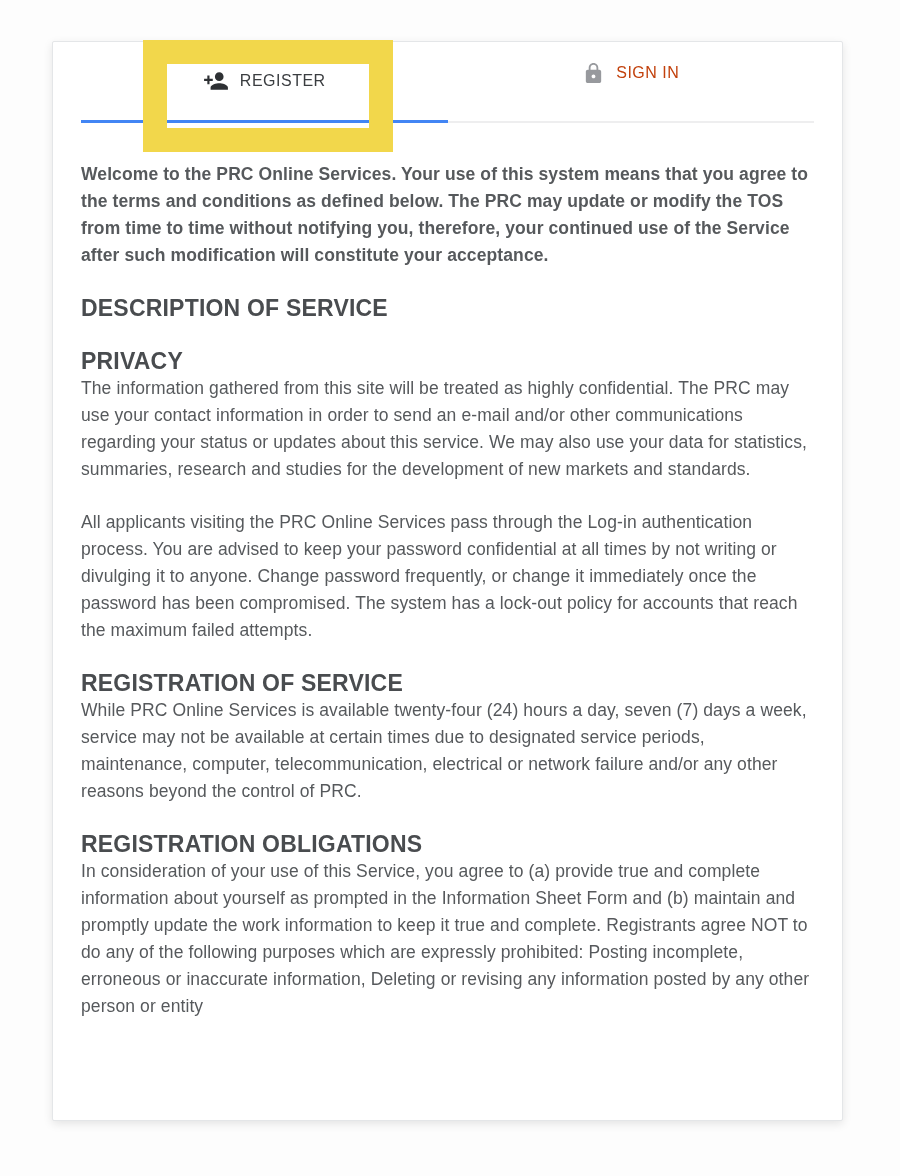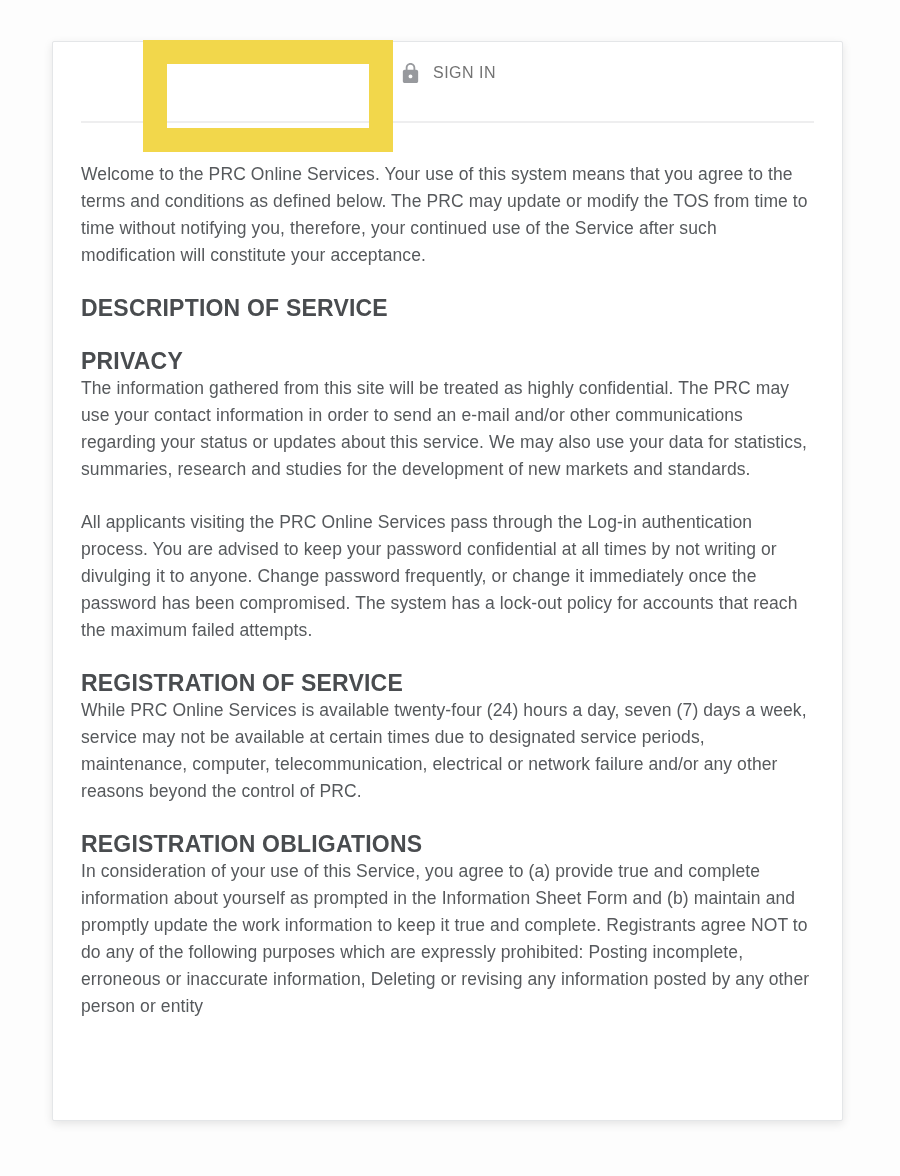--- a/index.html
+++ b/index.html
@@ -38,42 +38,42 @@
     cursor: pointer;
     user-select: none;
   }
   .tab.active {
     border-bottom: 3px solid #4285F4;
     color: #3a3d40;
   }
   .tab.inactive {
     border-bottom: 2px solid #eeeeef;
     padding-bottom: 17px;
-    color: #737373;
+    color: #c2410c;
   }
   .tab-label {
     font-size: 16px;
     font-weight: 500;
     letter-spacing: 0.5px;
   }
   .tab .icon { display: flex; align-items: center; }
   .tab .icon svg { display: block; }
   .tab.active .icon svg { fill: #2e3134; }
   .tab.inactive .icon svg { fill: #97999d; }
 
   .terms {
     margin: 38px 28px 0;
     height: 922px;
     overflow: hidden;
     font-size: 17.5px;
     line-height: 27px;
     letter-spacing: 0.1px;
     color: #56595c;
   }
-  .intro { margin: 0 0 26px; }
+  .intro { margin: 0 0 26px; font-weight: bold; }
   .section { margin: 0 0 26px; }
   .section:last-child { margin-bottom: 0; }
   .sec-heading {
     font-weight: 700;
     font-size: 23px;
     letter-spacing: 0.2px;
     color: #494c4f;
   }
   .sec-body { margin: 0; }
 
@@ -89,20 +89,28 @@
     pointer-events: none;
   }
 </style>
 </head>
 <body>
 
 <div class="page">
   <div class="card">
 
     <div class="tabs">
+      <div class="tab active">
+        <span class="icon">
+          <svg width="26" height="26" viewBox="0 0 24 24">
+            <path d="M15 12c2.21 0 4-1.79 4-4s-1.79-4-4-4-4 1.79-4 4 1.79 4 4 4zm-9-2V7H4v3H1v2h3v3h2v-3h3v-2H6zm9 4c-2.67 0-8 1.34-8 4v2h16v-2c0-2.66-5.33-4-8-4z"></path>
+          </svg>
+        </span>
+        <span class="tab-label">REGISTER</span>
+      </div>
 
       <div class="tab inactive">
         <span class="icon">
           <svg width="23" height="23" viewBox="0 0 24 24">
             <path d="M18 8h-1V6c0-2.76-2.24-5-5-5S7 3.24 7 6v2H6c-1.1 0-2 .9-2 2v10c0 1.1.9 2 2 2h12c1.1 0 2-.9 2-2V10c0-1.1-.9-2-2-2zm-6 9c-1.1 0-2-.9-2-2s.9-2 2-2 2 .9 2 2-.9 2-2 2zm3.1-9H8.9V6c0-1.71 1.39-3.1 3.1-3.1 1.71 0 3.1 1.39 3.1 3.1v2z"></path>
           </svg>
         </span>
         <span class="tab-label">SIGN IN</span>
       </div>
     </div>

